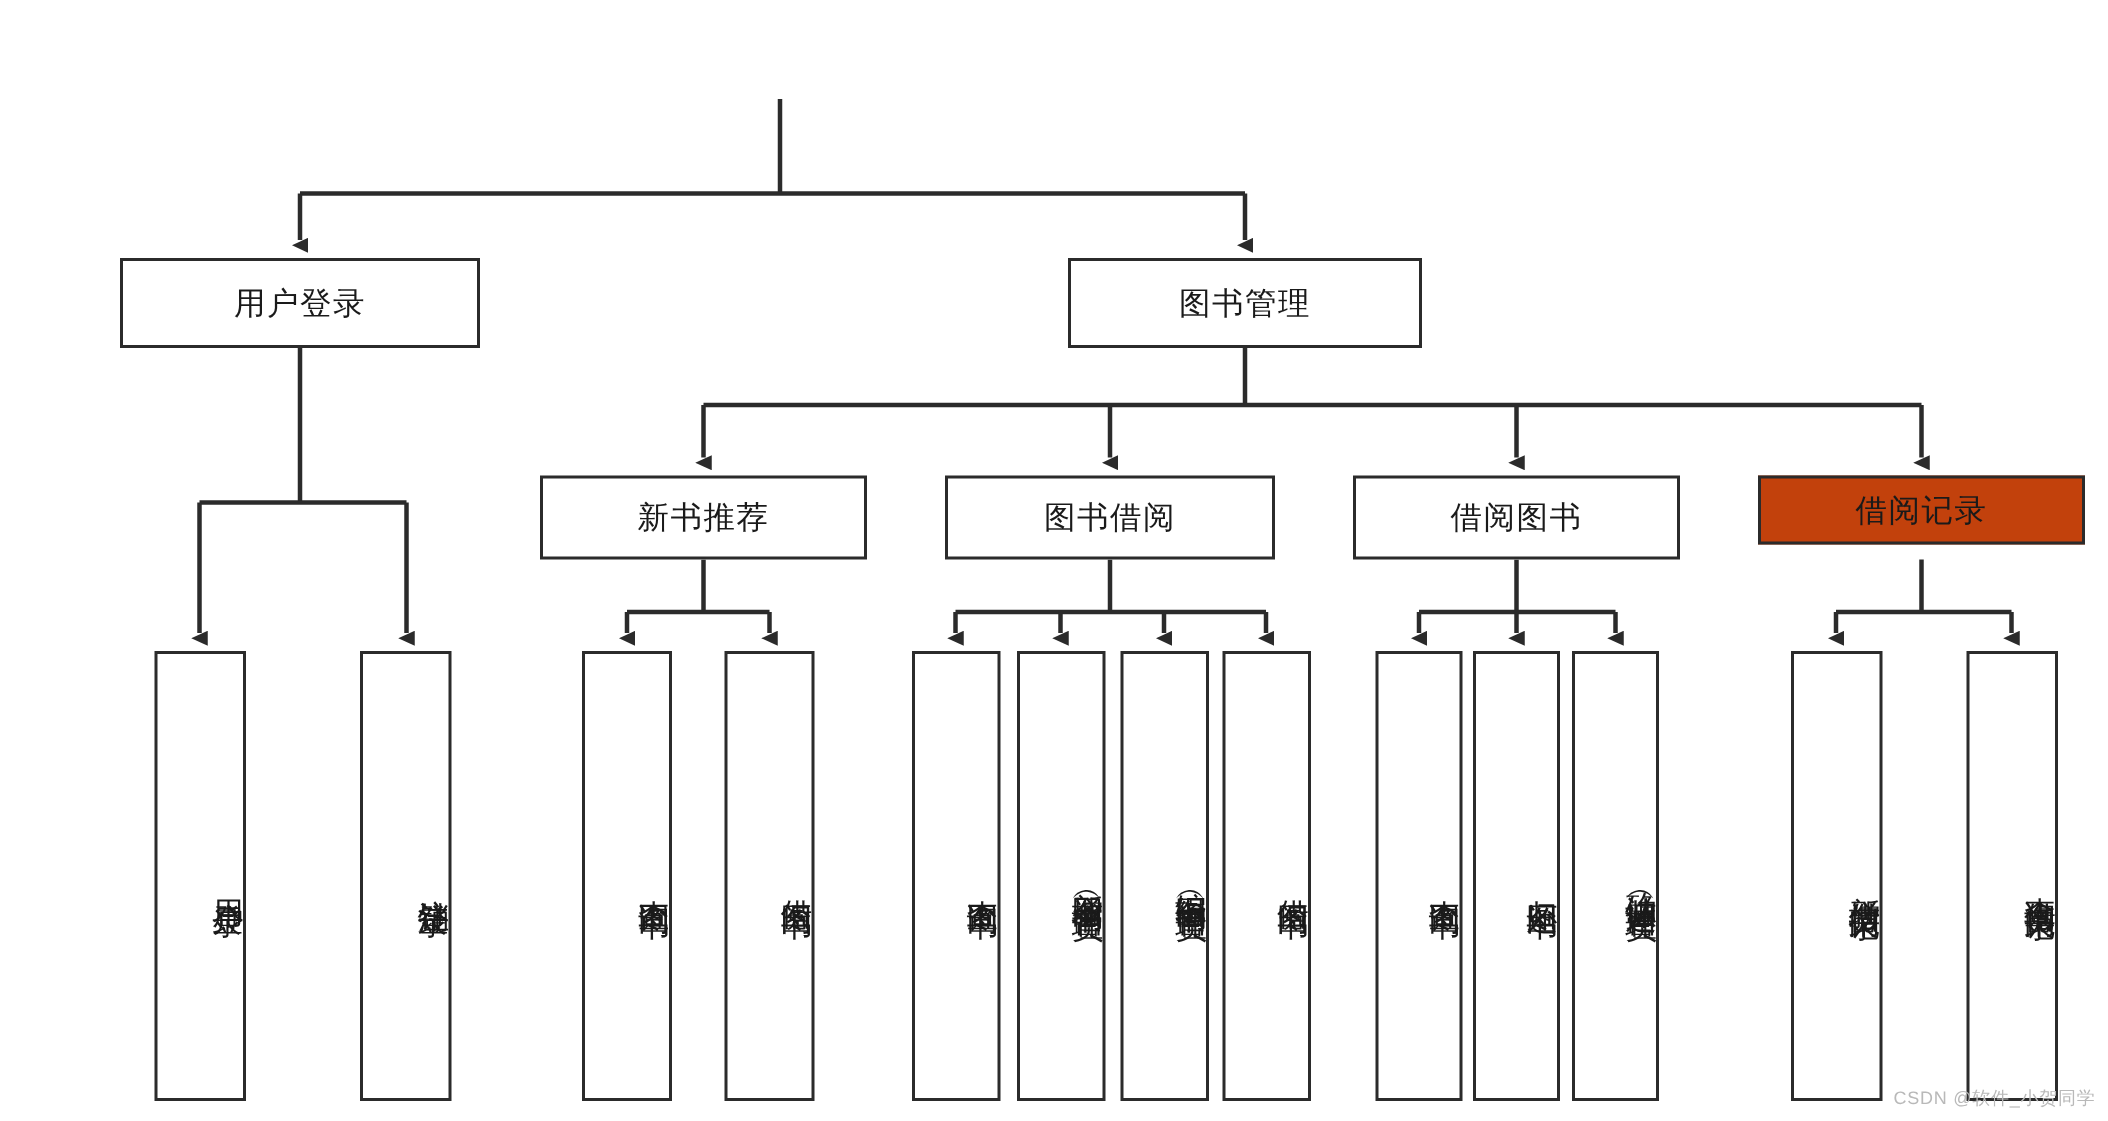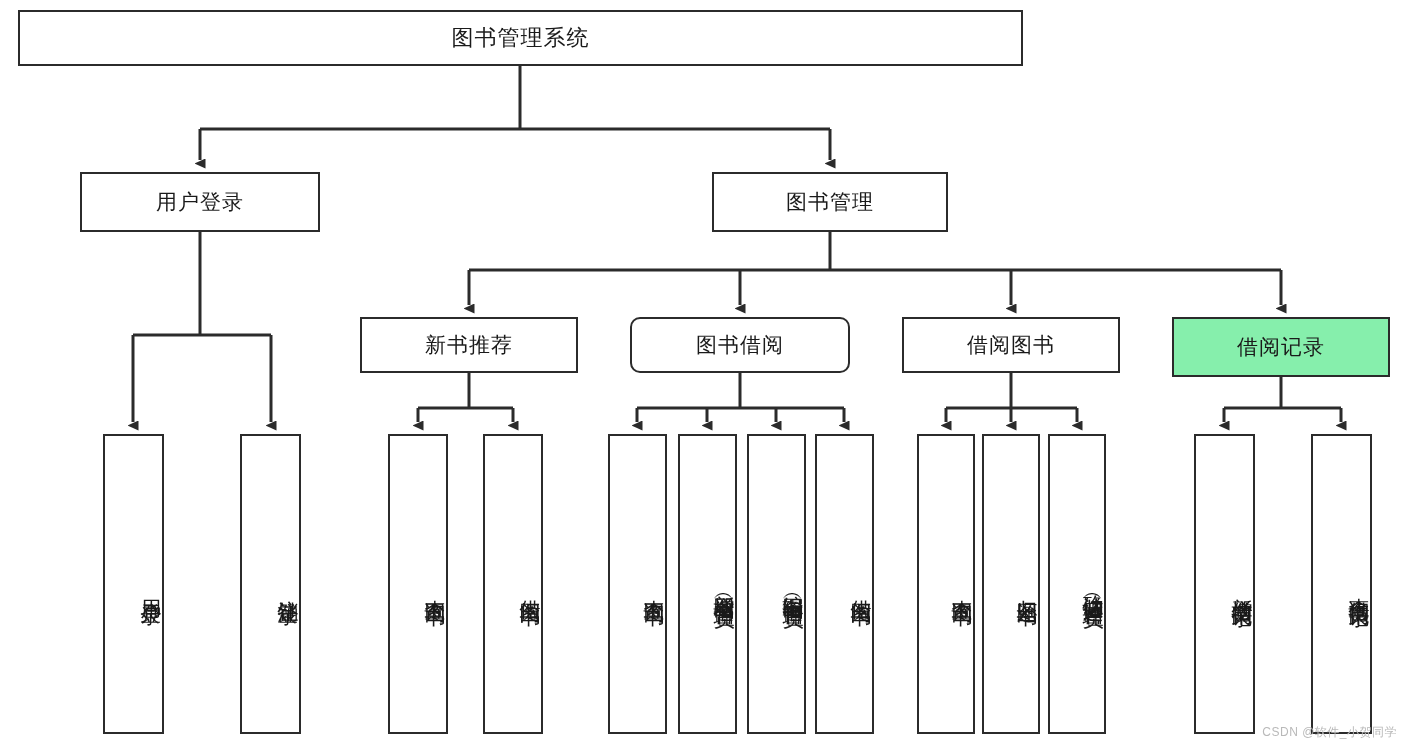--- a/index.html
+++ b/index.html
@@ -126,41 +126,38 @@
     </g>
 
     <g>
       <path d="M1281,373 L1281,408" stroke="#2b2b2b" stroke-width="3" fill="none"></path>
       <path d="M1224,408 L1341,408" stroke="#2b2b2b" stroke-width="3" fill="none"></path>
       <path d="M1224,408 L1224,422" stroke="#2b2b2b" stroke-width="3" fill="none" marker-end="url(#arrow)"></path>
       <path d="M1341,408 L1341,422" stroke="#2b2b2b" stroke-width="3" fill="none" marker-end="url(#arrow)"></path>
     </g>
   </svg>
 
-  <div class="node node-h root" id="n-root" style="left: 18px; top: 10px; width: 1005px; height: 56px; border-color: rgb(43, 43, 43); background: rgb(255, 255, 255); color: rgb(26, 26, 26);">
-    <span>图书管理系统</span>
-  </div>
 
   <div class="node node-h" id="n-l2-0" style="left: 80px; top: 172px; width: 240px; height: 60px; border-color: rgb(43, 43, 43); background: rgb(255, 255, 255); color: rgb(26, 26, 26);">
     <span>用户登录</span>
   </div>
   <div class="node node-h" id="n-l3-0" style="left: 360px; top: 317px; width: 218px; height: 56px; border-color: rgb(43, 43, 43); background: rgb(255, 255, 255); color: rgb(26, 26, 26);">
     <span>新书推荐</span>
   </div>
 
   <div class="node node-h" id="n-l2-1" style="left: 712px; top: 172px; width: 236px; height: 60px; border-color: rgb(43, 43, 43); background: rgb(255, 255, 255); color: rgb(26, 26, 26);">
     <span>图书管理</span>
   </div>
-  <div class="node node-h" id="n-l3-1" style="left: 630px; top: 317px; width: 220px; height: 56px; border-color: rgb(43, 43, 43); background: rgb(255, 255, 255); color: rgb(26, 26, 26); border-radius: 10px;">
+  <div class="node node-h" id="n-l3-1" style="left: 630px; top: 317px; width: 220px; height: 56px; border-color: rgb(43, 43, 43); background: rgb(255, 255, 255); color: rgb(26, 26, 26);">
     <span>图书借阅</span>
   </div>
   <div class="node node-h" id="n-l3-2" style="left: 902px; top: 317px; width: 218px; height: 56px; border-color: rgb(43, 43, 43); background: rgb(255, 255, 255); color: rgb(26, 26, 26);">
     <span>借阅图书</span>
   </div>
-  <div class="node node-h" id="n-l3-3" style="left: 1172px; top: 317px; width: 218px; height: 60px; border-color: rgb(43, 43, 43); background: #86efac; color: rgb(26, 26, 26);">
+  <div class="node node-h" id="n-l3-3" style="left: 1172px; top: 317px; width: 218px; height: 46px; border-color: rgb(43, 43, 43); background: #c2410c; color: rgb(26, 26, 26);">
     <span>借阅记录</span>
   </div>
 
   <div class="node node-v" id="n-lf-0" style="left: 103px; top: 434px; width: 61px; height: 300px; border-color: rgb(43, 43, 43); background: rgb(255, 255, 255); color: rgb(26, 26, 26);">
     <span>用户登录</span>
   </div>
   <div class="node node-v" id="n-lf-1" style="left: 240px; top: 434px; width: 61px; height: 300px; border-color: rgb(43, 43, 43); background: rgb(255, 255, 255); color: rgb(26, 26, 26);">
     <span>注销登录</span>
   </div>
   <div class="node node-v" id="n-lf-2" style="left: 388px; top: 434px; width: 60px; height: 300px; border-color: rgb(43, 43, 43); background: rgb(255, 255, 255); color: rgb(26, 26, 26);">

